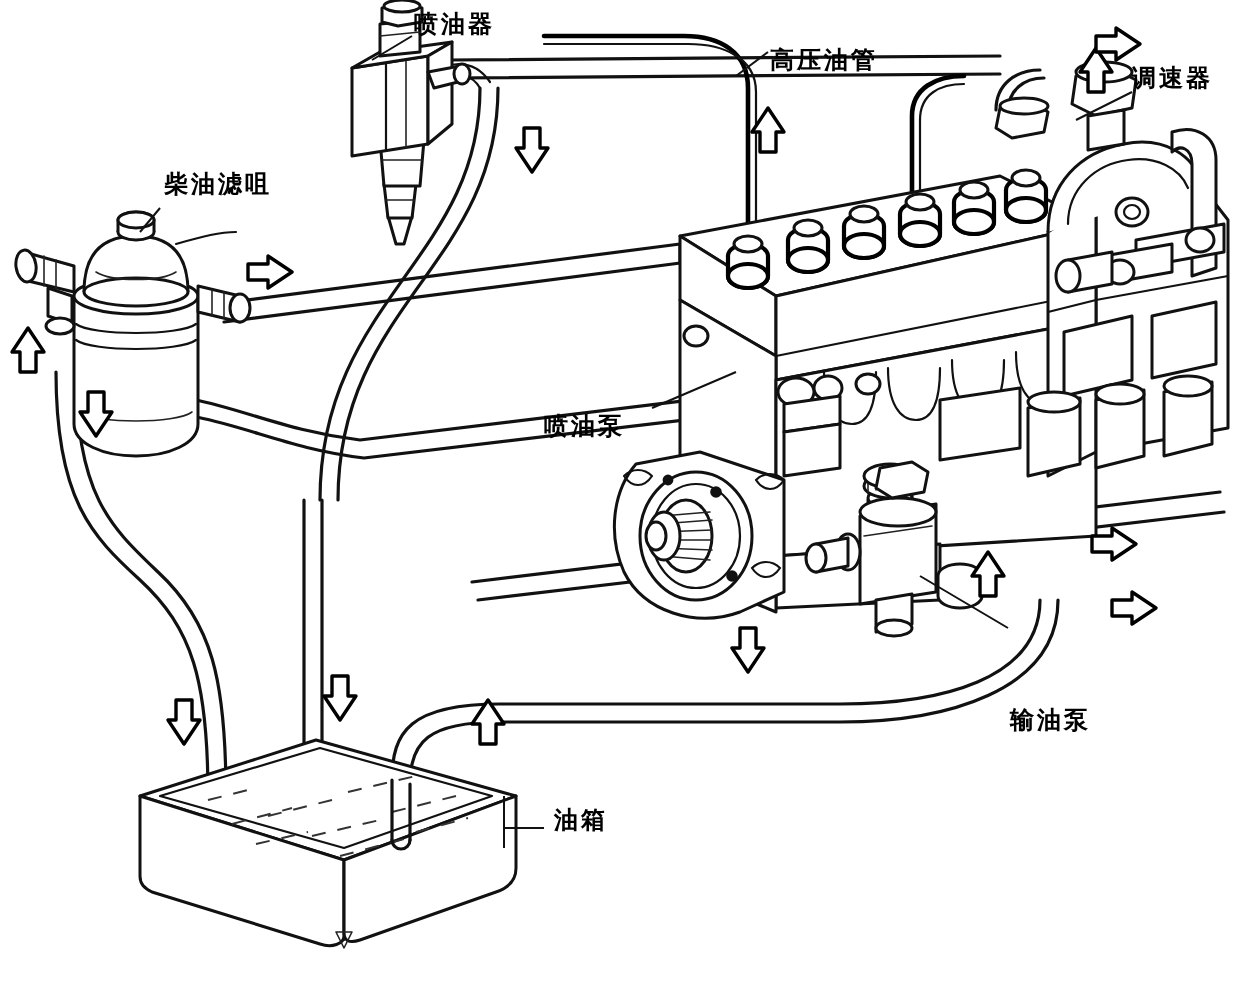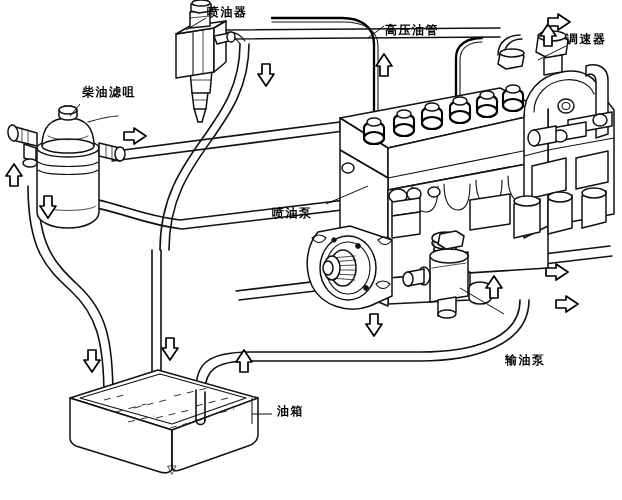--- a/index.html
+++ b/index.html
@@ -477,15 +477,15 @@
   <div class="cap-label" style="left:385px; top:24px;">高压油管</div>
 
   <div class="cap-label" style="left:566px; top:33px;">调速器</div>
 
   <div class="cap-label" style="left:82px; top:86px;">柴油滤咀</div>
 
   <div class="cap-label" style="left:272px; top:207px;">喷油泵</div>
 
   <div class="cap-label" style="left:505px; top:310px;margin-top:44px;">输油泵</div>
 
-  <div class="cap-label" style="left:277px; top:405px;">油箱</div>
+  <div class="cap-label" style="left:277px; top:405px;font-family:Liberation Mono, monospace;">油箱</div>
 
 </div>
 
 </body></html>

